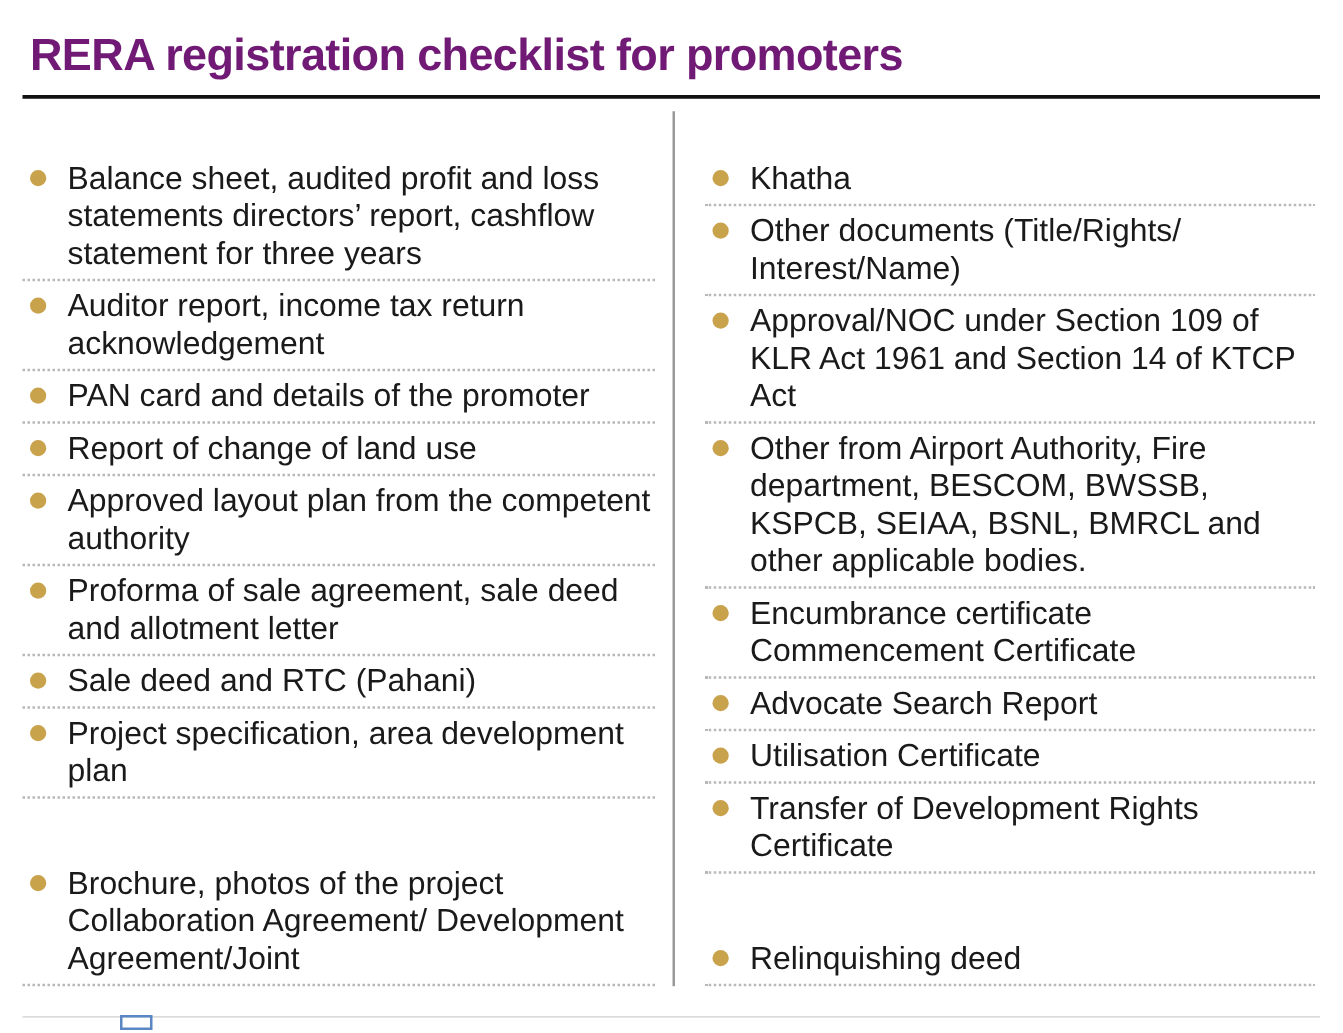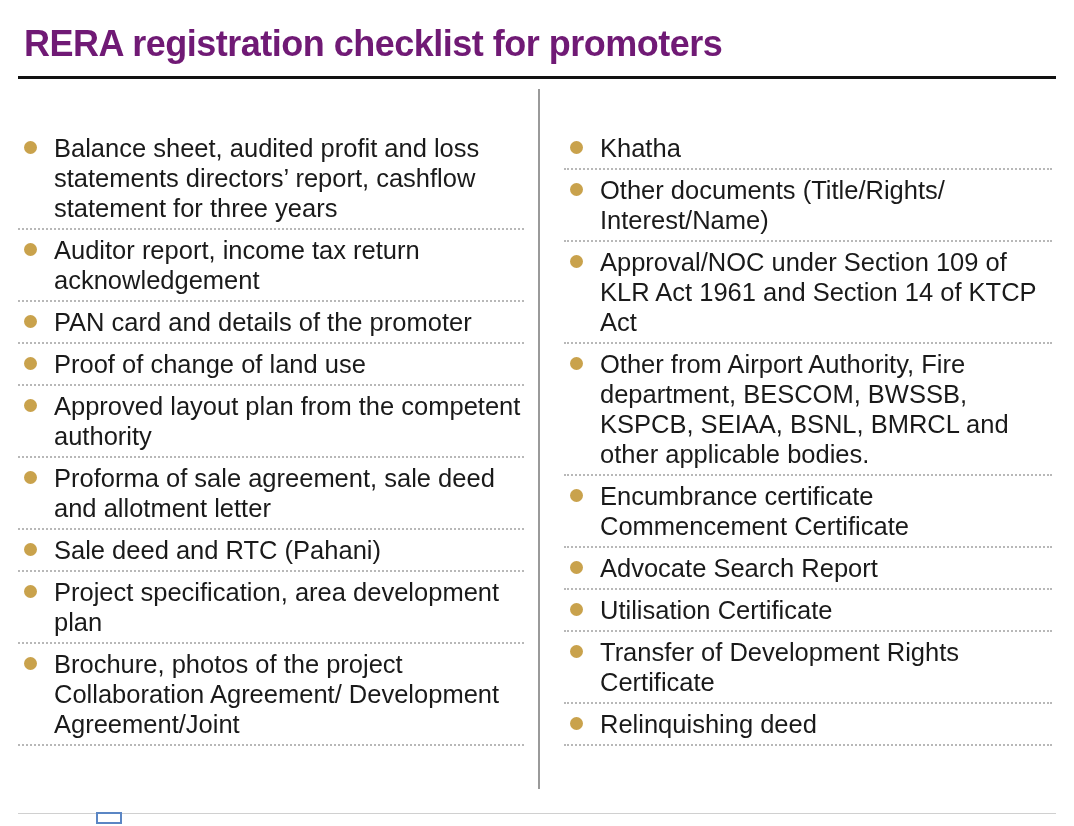--- a/index.html
+++ b/index.html
@@ -30,21 +30,21 @@
     padding: 4px 0 6px 6px;
     white-space: nowrap;
   }
   .title-rule {
     border-bottom: 3px solid #111111;
     margin: 0 0 0 0;
   }
   .columns {
     display: flex;
     flex-direction: row;
-    align-items: center;
+    align-items: flex-end;
     margin-top: 6px;
   }
   .col {
     box-sizing: border-box;
   }
   .col-left {
     width: 520px;
     padding-right: 14px;
   }
   .col-divider {
@@ -66,20 +66,21 @@
   ul.checklist li {
     position: relative;
     padding: 5px 0 5px 36px;
     border-bottom: 2px dotted #b8b8b8;
     font-size: 25.5px;
     line-height: 30px;
     color: #1a1a1a;
   }
   ul.checklist li:last-child {
     border-bottom: 2px dotted #b8b8b8;
+    margin-top: 48px;
   }
   ul.checklist li .bullet {
     position: absolute;
     left: 6px;
     top: 13px;
     width: 13px;
     height: 13px;
     border-radius: 50%;
     background: #c9a24c;
   }
@@ -111,21 +112,21 @@
   <div class="title">RERA registration checklist for promoters</div>
   <div class="title-rule"></div>
 
   <div class="columns">
 
     <div class="col col-left">
       <ul class="checklist" id="left-list">
           <li><span class="bullet"></span><span>Balance sheet, audited profit and loss statements directors’ report, cashflow statement for three years</span></li>
           <li><span class="bullet"></span><span>Auditor report, income tax return acknowledgement</span></li>
           <li><span class="bullet"></span><span>PAN card and details of the promoter</span></li>
-          <li><span class="bullet"></span><span>Proof of change of land use</span></li>
+          <li><span class="bullet"></span><span>Report of change of land use</span></li>
           <li><span class="bullet"></span><span>Approved layout plan from the competent authority</span></li>
           <li><span class="bullet"></span><span>Proforma of sale agreement, sale deed and allotment letter</span></li>
           <li><span class="bullet"></span><span>Sale deed and RTC (Pahani)</span></li>
           <li><span class="bullet"></span><span>Project specification, area development plan</span></li>
           <li><span class="bullet"></span><span>Brochure, photos of the project Collaboration Agreement/ Development Agreement/Joint</span></li>
         </ul>
     </div>
 
     <div class="col-divider"></div>
 

